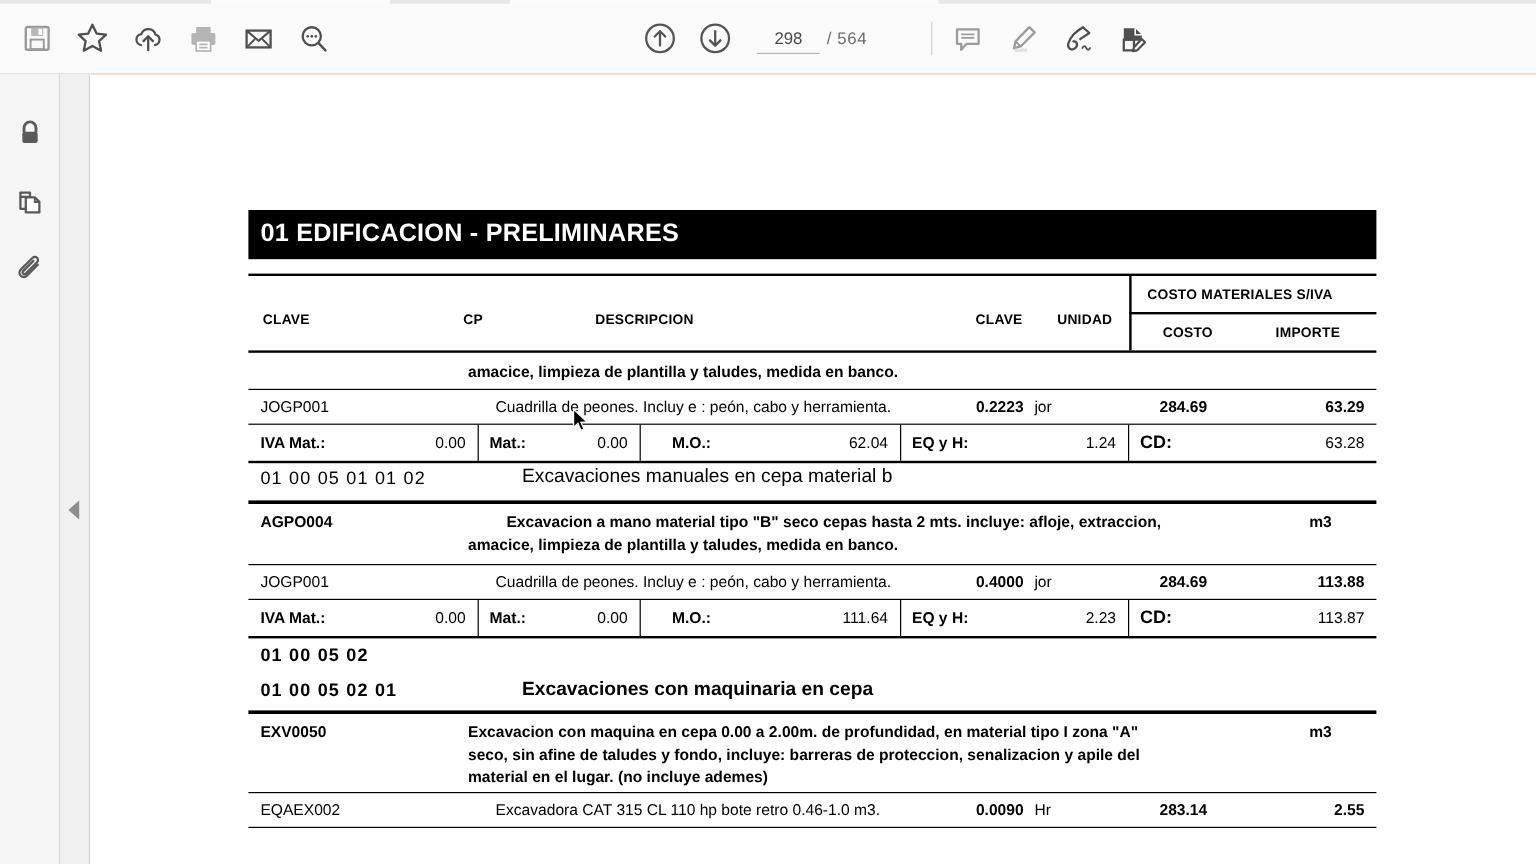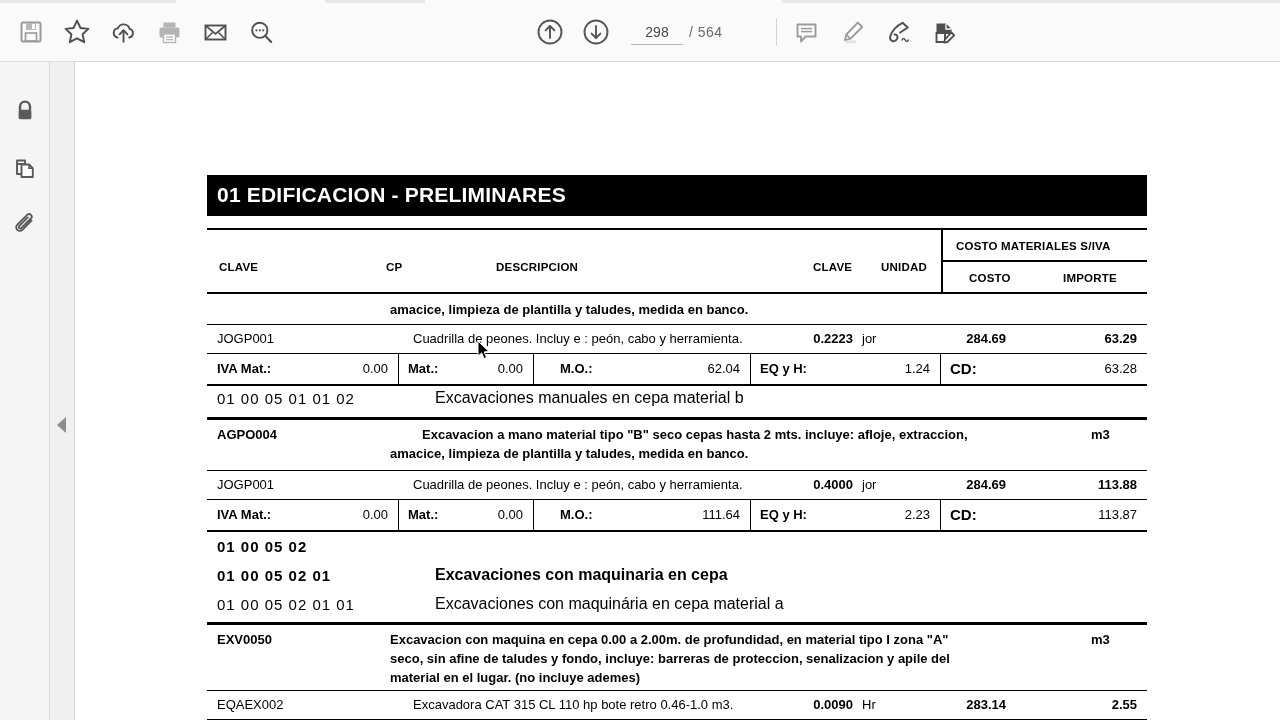--- a/index.html
+++ b/index.html
@@ -525,24 +525,20 @@
           <div class="sumval" style="left:820px; width:110px;">113.87</div>
         </div>
 
         <div class="hrow lvl1" style="height:29px; margin-top:2px;">
           <div class="hcode">01 00 05 02</div>
         </div>
         <div class="hrow lvl2" style="height:29px;">
           <div class="hcode">01 00 05 02 01</div>
           <div class="htext">Excavaciones con maquinaria en cepa</div>
         </div>
-        <div class="hrow lvl3" style="height:30px;">
-          <div class="hcode">01 00 05 02 01 01</div>
-          <div class="htext">Excavaciones con maquinária en cepa material a</div>
-        </div>
         <div class="rule-thick"></div>
 
         <div class="row" style="height:59px;">
           <div class="cellabs b" style="left:10px; top:7px;">EXV0050</div>
           <div class="desc-line" style="left:183px; top:7px;">Excavacion con maquina en cepa 0.00 a 2.00m. de profundidad, en material tipo I zona "A"</div>
           <div class="desc-line" style="left:183px; top:45px;">material en el lugar. (no incluye ademes)</div>
           <div class="desc-line" style="left:183px; top:26px;">seco, sin afine de taludes y fondo, incluye: barreras de proteccion, senalizacion y apile del</div>
           <div class="cellabs b" style="left:884px; top:7px;">m3</div>
         </div>
 

